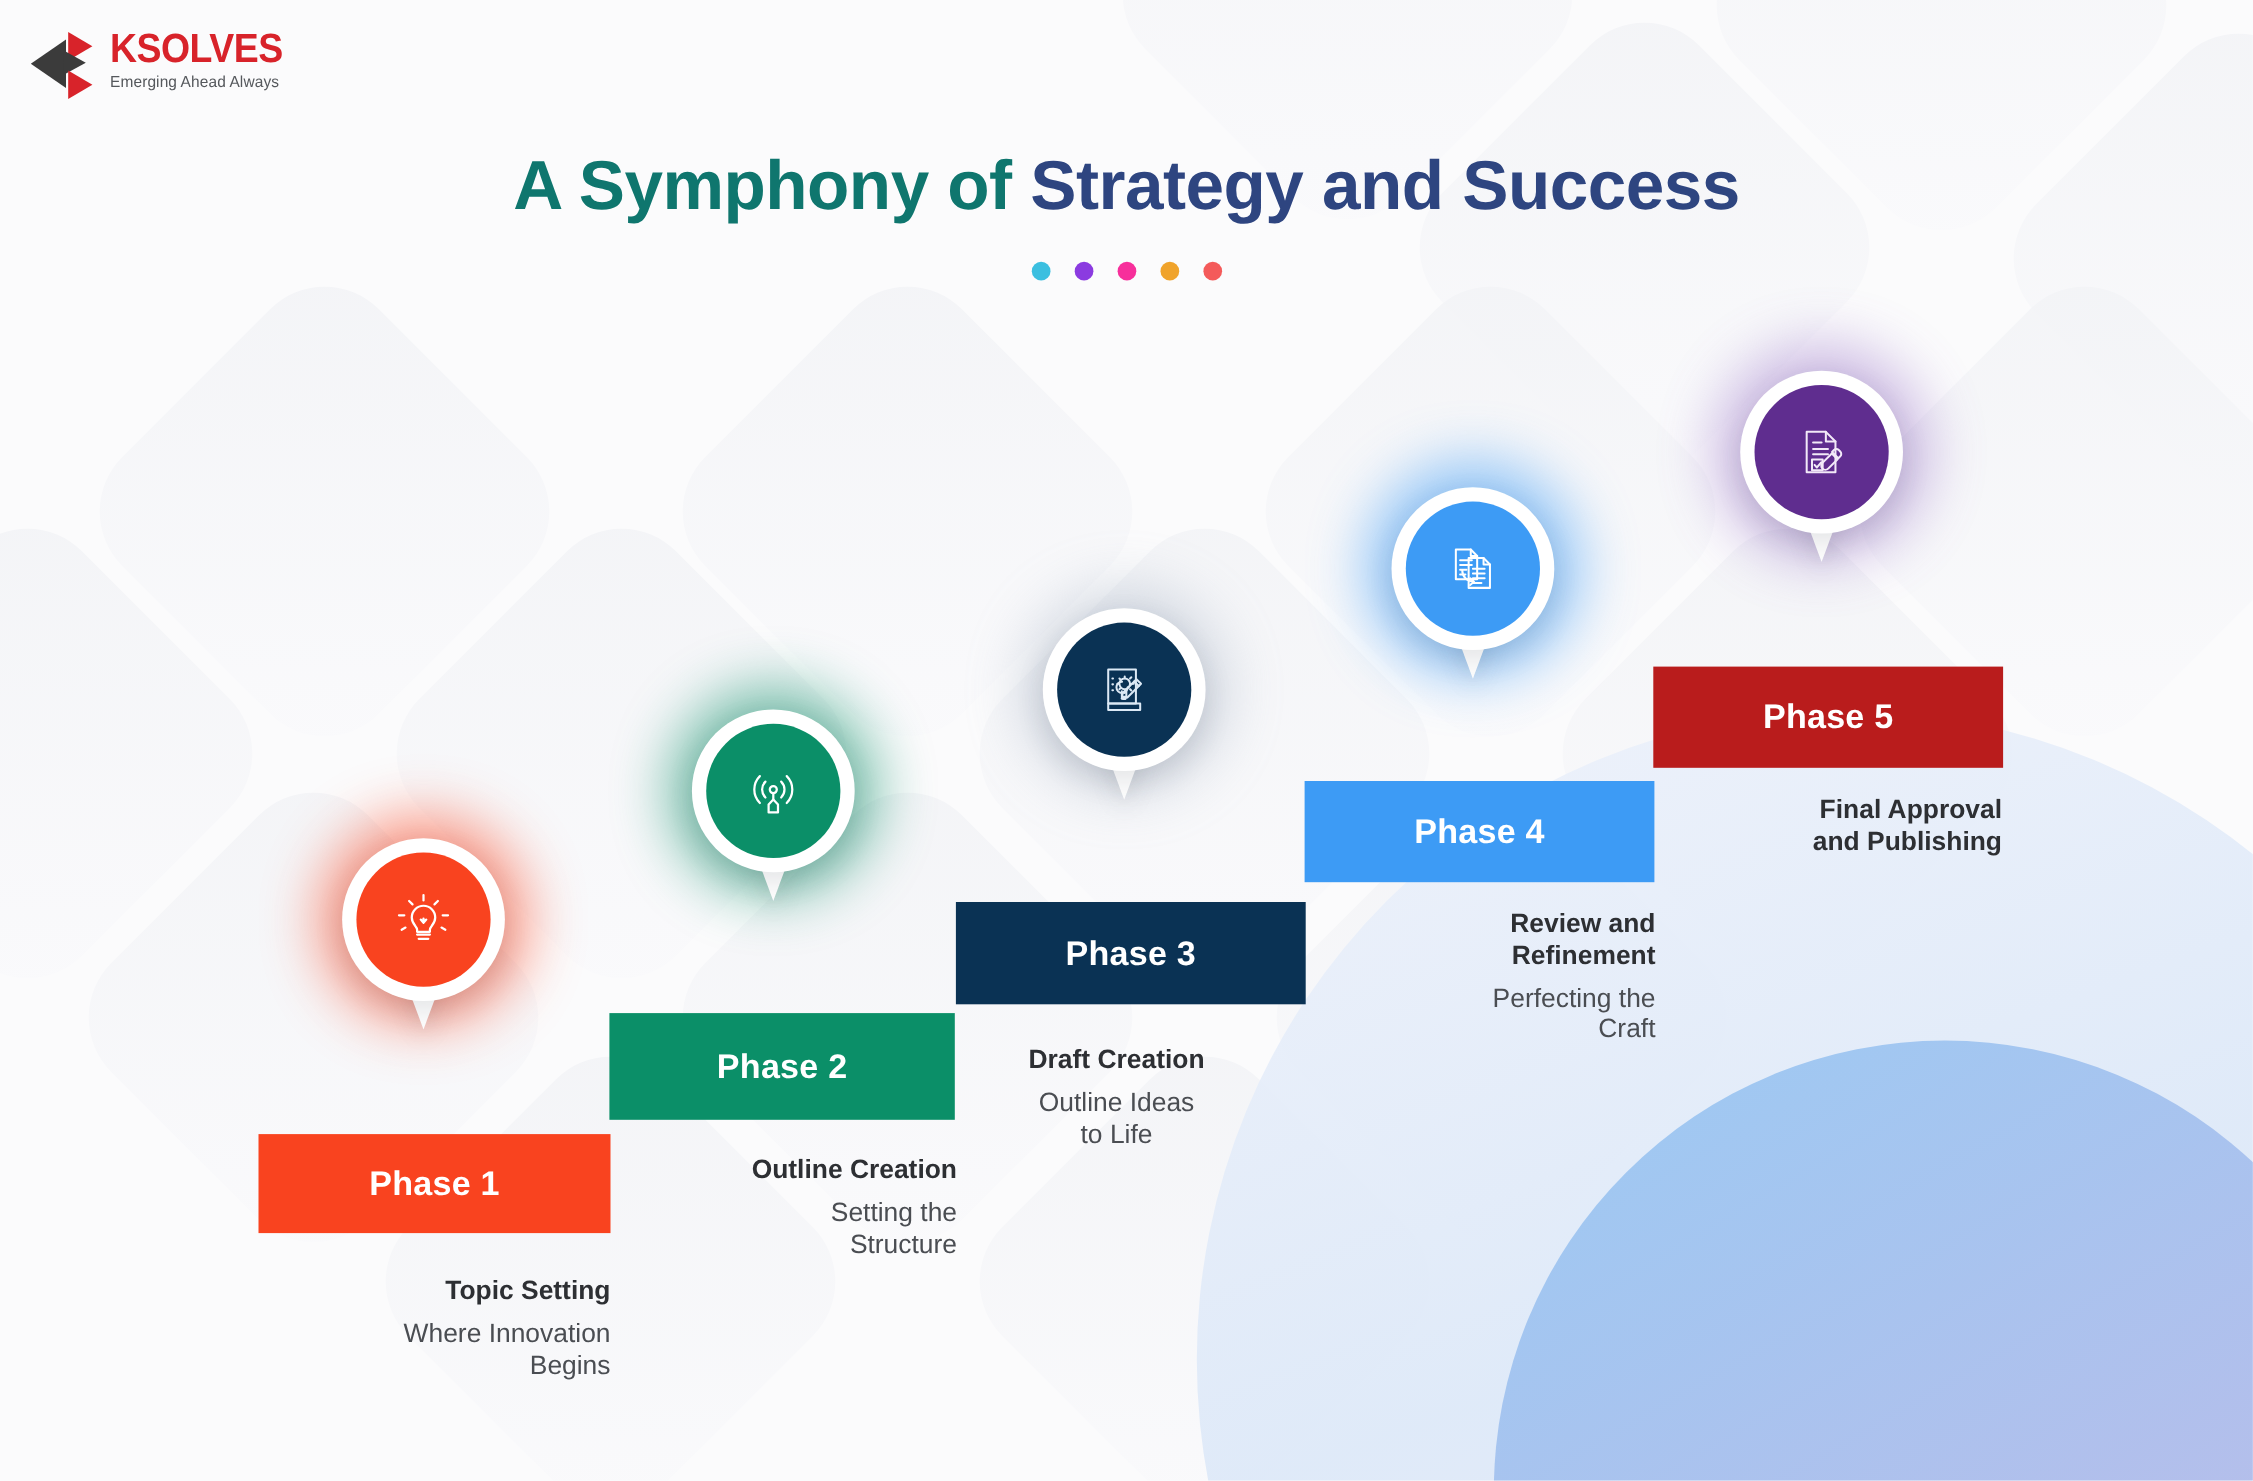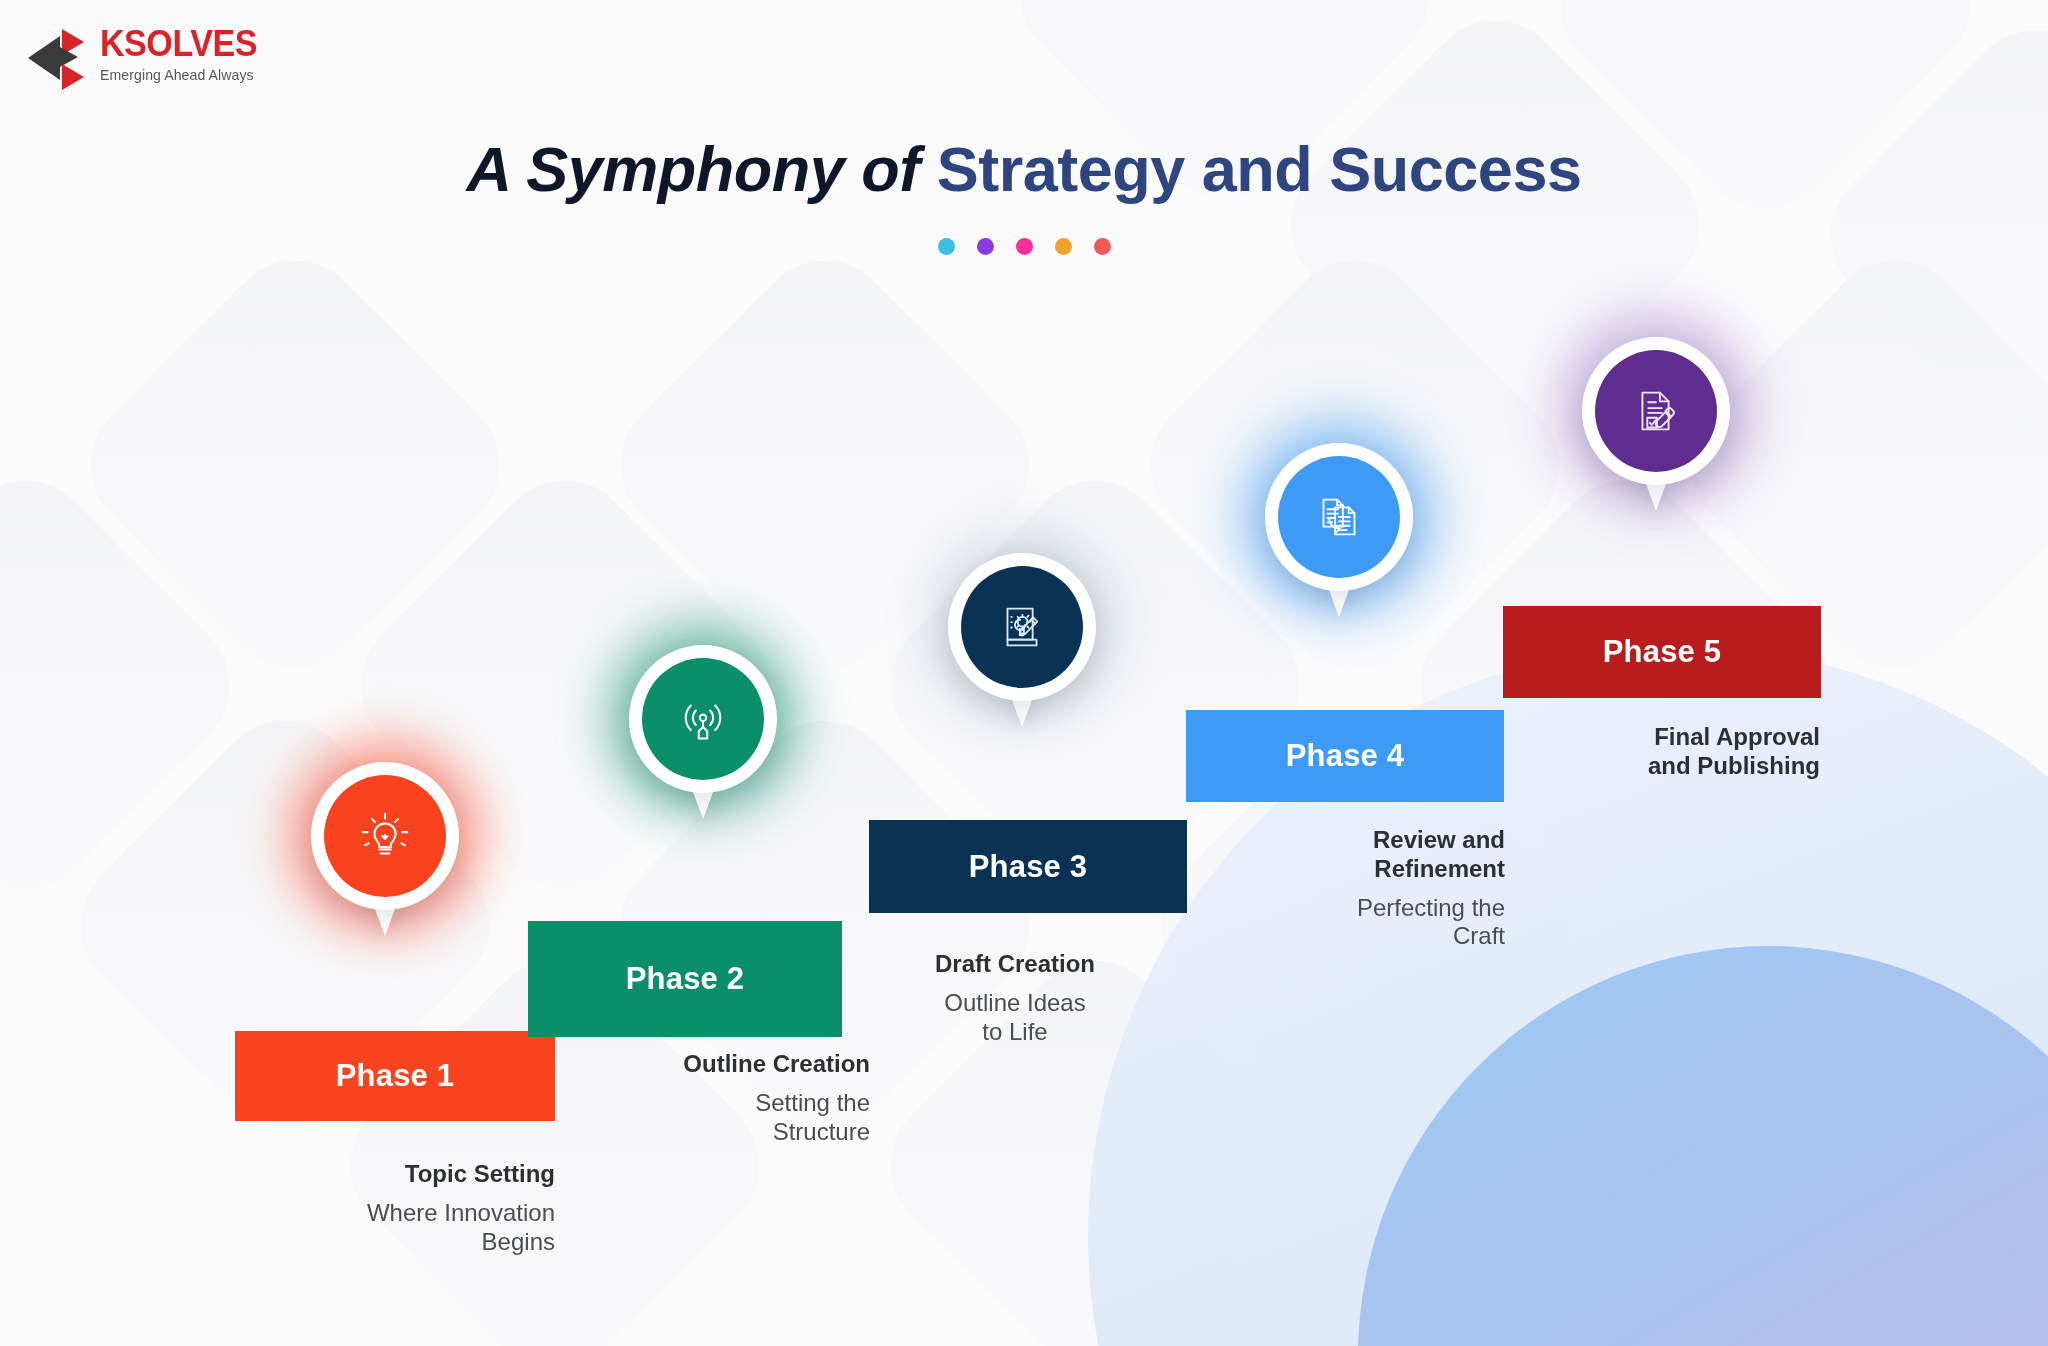--- a/index.html
+++ b/index.html
@@ -92,21 +92,21 @@
     position:absolute; top:138px; left:0; width:2048px;
     text-align:center; z-index:10;
   }
   #heading .title {
     font-size:63px;
     font-weight:bold;
     letter-spacing:-0.5px;
     line-height:1;
     display:inline-block;
   }
-  .title-dark  { color:#0f172a;font-style:italic; }
+  .title-dark  { color:#0f766e; }
   .title-blue  { color:#2e4580; }
   #dots {
     margin-top:37px;
     display:flex; justify-content:center; gap:22px;
   }
   #dots .dot { width:17px; height:17px; border-radius:50%; }
 
   
   #stair { position:absolute; inset:0; z-index:5; }
 
@@ -262,21 +262,21 @@
           <path d="M32 27.5a3.3 3.3 0 1 0 0 6.6 3.3 3.3 0 0 0 0-6.6z"></path>
           <path d="M24.6 23.3a10.5 10.5 0 0 0 0 14.9"></path>
           <path d="M39.4 23.3a10.5 10.5 0 0 1 0 14.9"></path>
           <path d="M19.4 18.1a17.8 17.8 0 0 0 0 25.2"></path>
           <path d="M44.6 18.1a17.8 17.8 0 0 1 0 25.2"></path>
           <path d="M32 34.1v6"></path>
           <path d="M32 40.1l-4.4 4.6v7.5h8.8v-7.5L32 40.1z"></path>
         </svg>
       </div>
     </div>
-    <div class="bar" style="left:528px;top:921px;width:314px;height:116px;background:#0b8f68;">
+    <div class="bar" style="left:554px;top:921px;width:314px;height:97px;background:#0b8f68;">
       <span>Phase 2</span>
     </div>
     <div class="caption" style="left:530px;top:1050px;width:340px;">
       <div class="ctitle">Outline Creation</div>
       <div class="csub">
         <span>Setting the</span><br>
         <span>Structure</span>
       </div>
     </div>
   </div>

